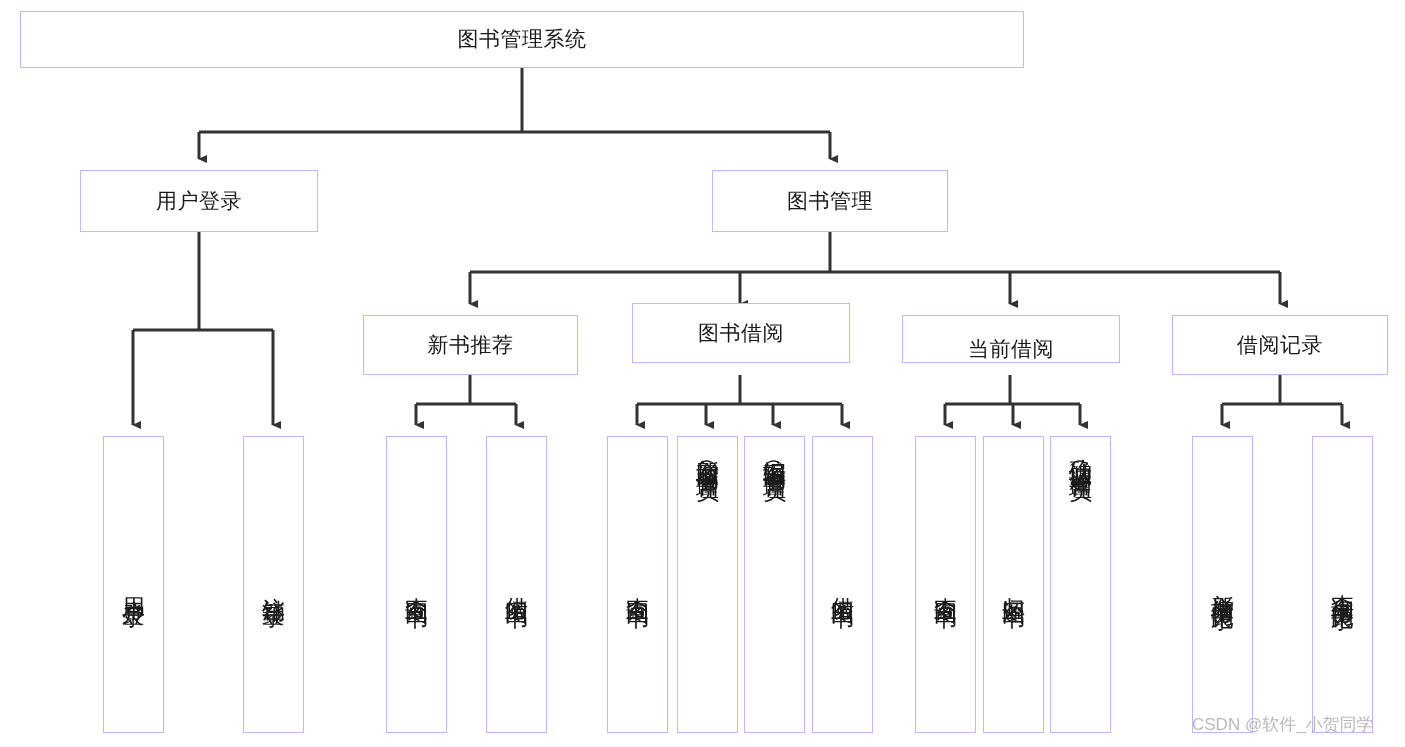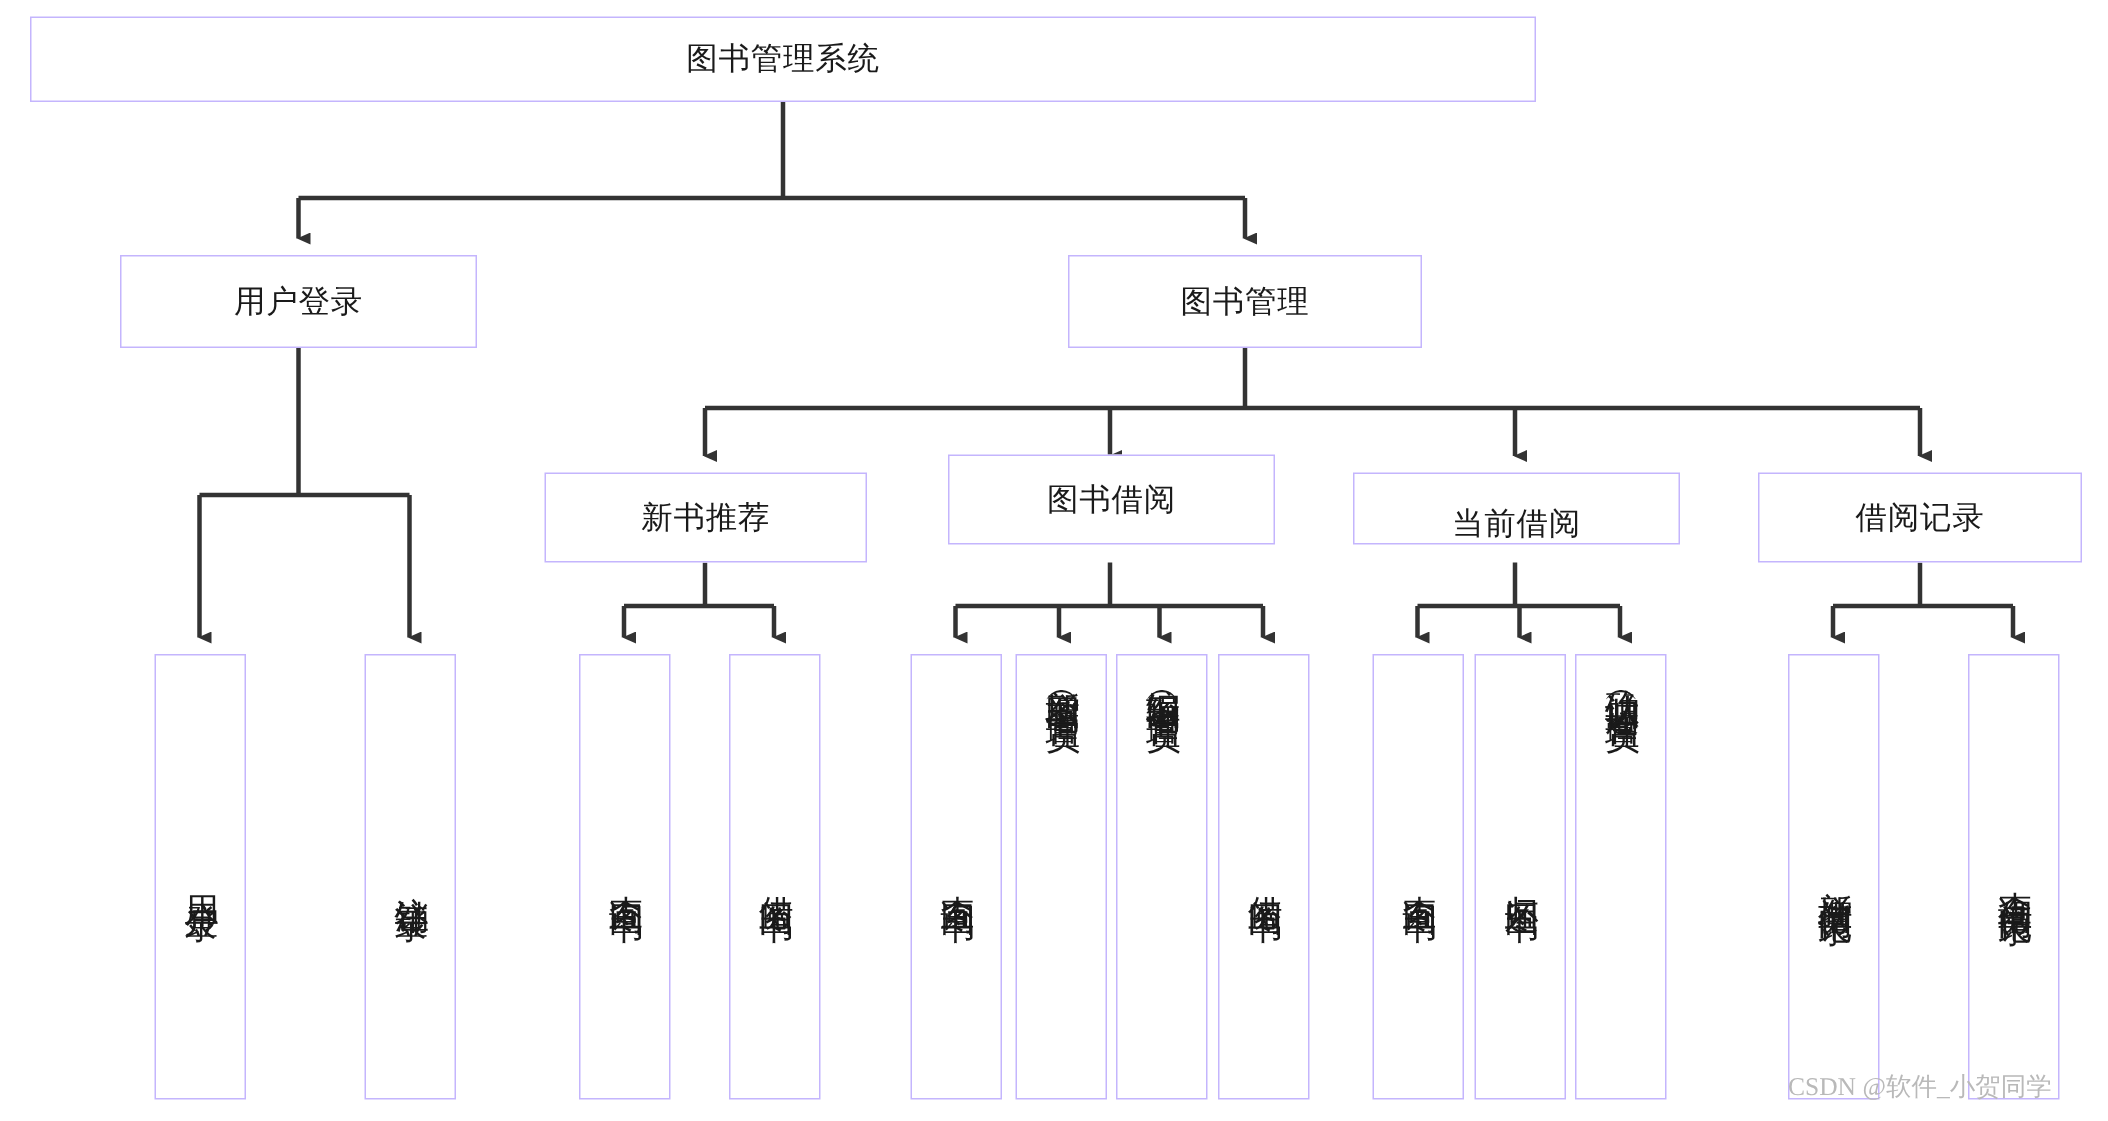--- a/index.html
+++ b/index.html
@@ -65,21 +65,21 @@
     white-space: nowrap;
   }
   .node-leaf.leaf-center {
     align-items: center;
     padding-top: 0;
   }
   .watermark {
     position: absolute;
     color: #b9b9b9;
     font-size: 17px;
-    font-family: Liberation Serif, serif;
+    font-family: Liberation Sans, sans-serif;
     white-space: nowrap;
     pointer-events: none;
   }
 </style>
 </head>
 <body>
 
 <div id="diagram-root">
 
   <svg class="diagram-canvas" viewBox="0 0 1405 747">

